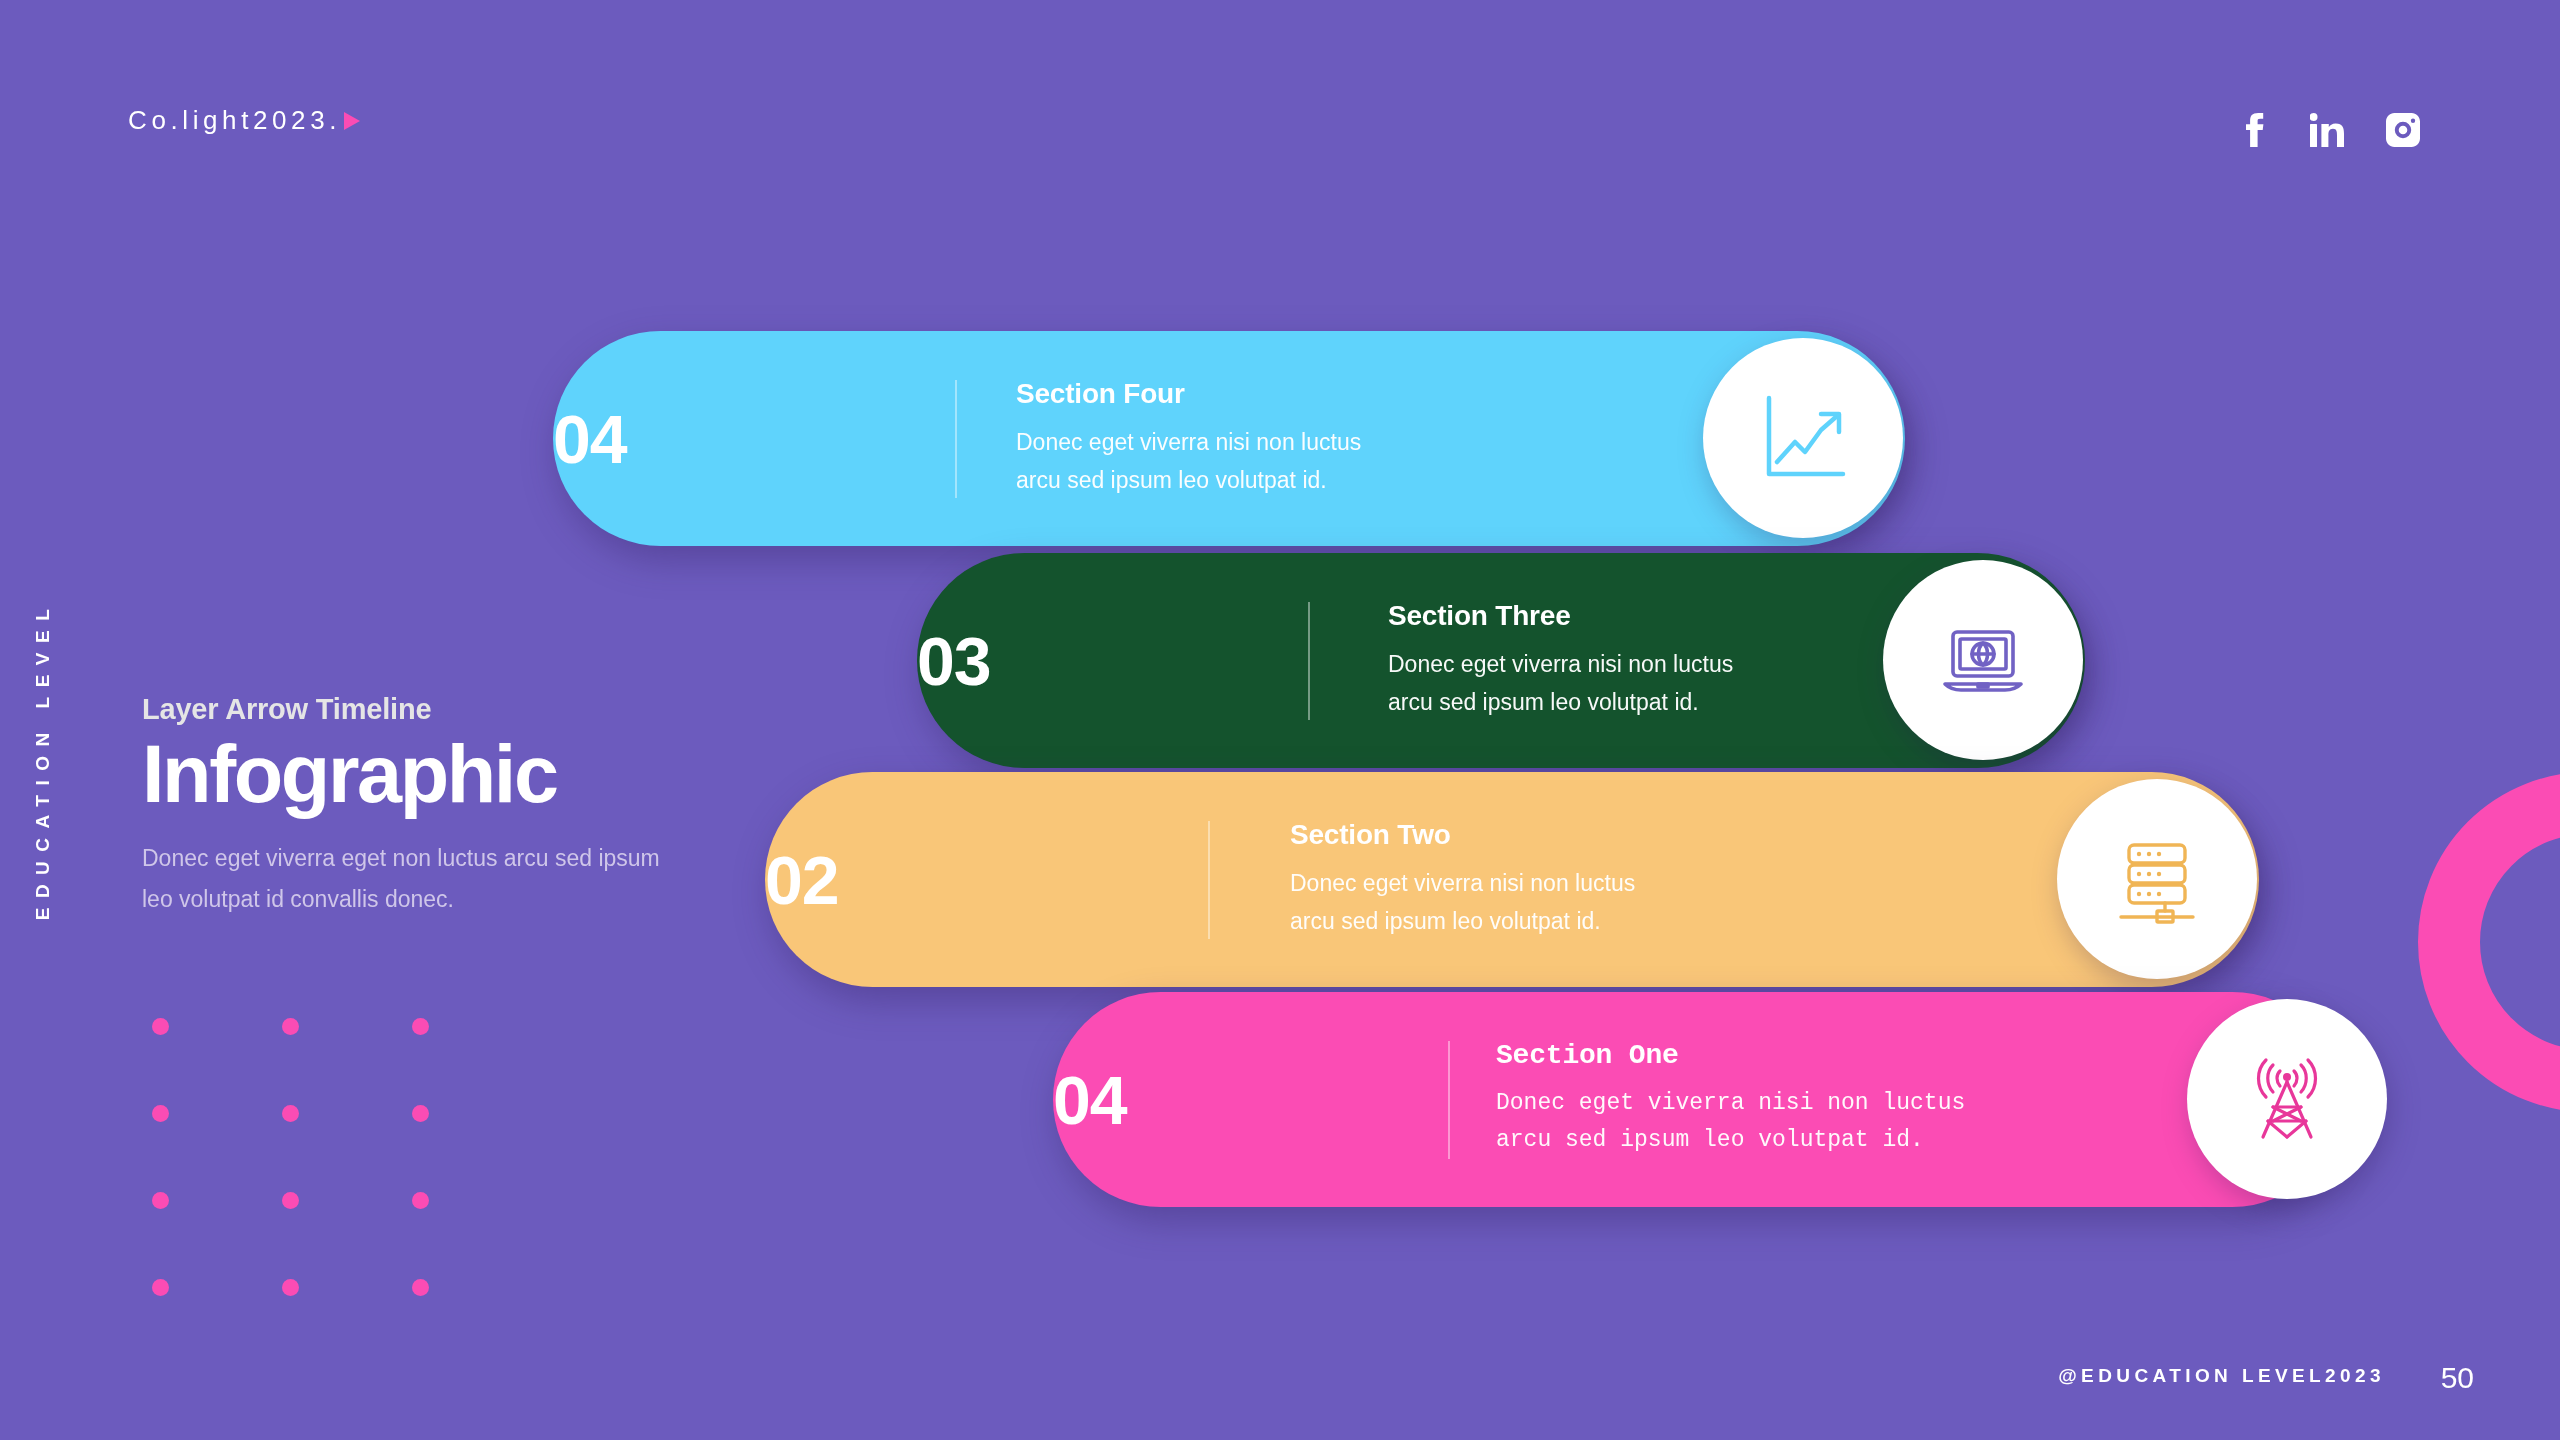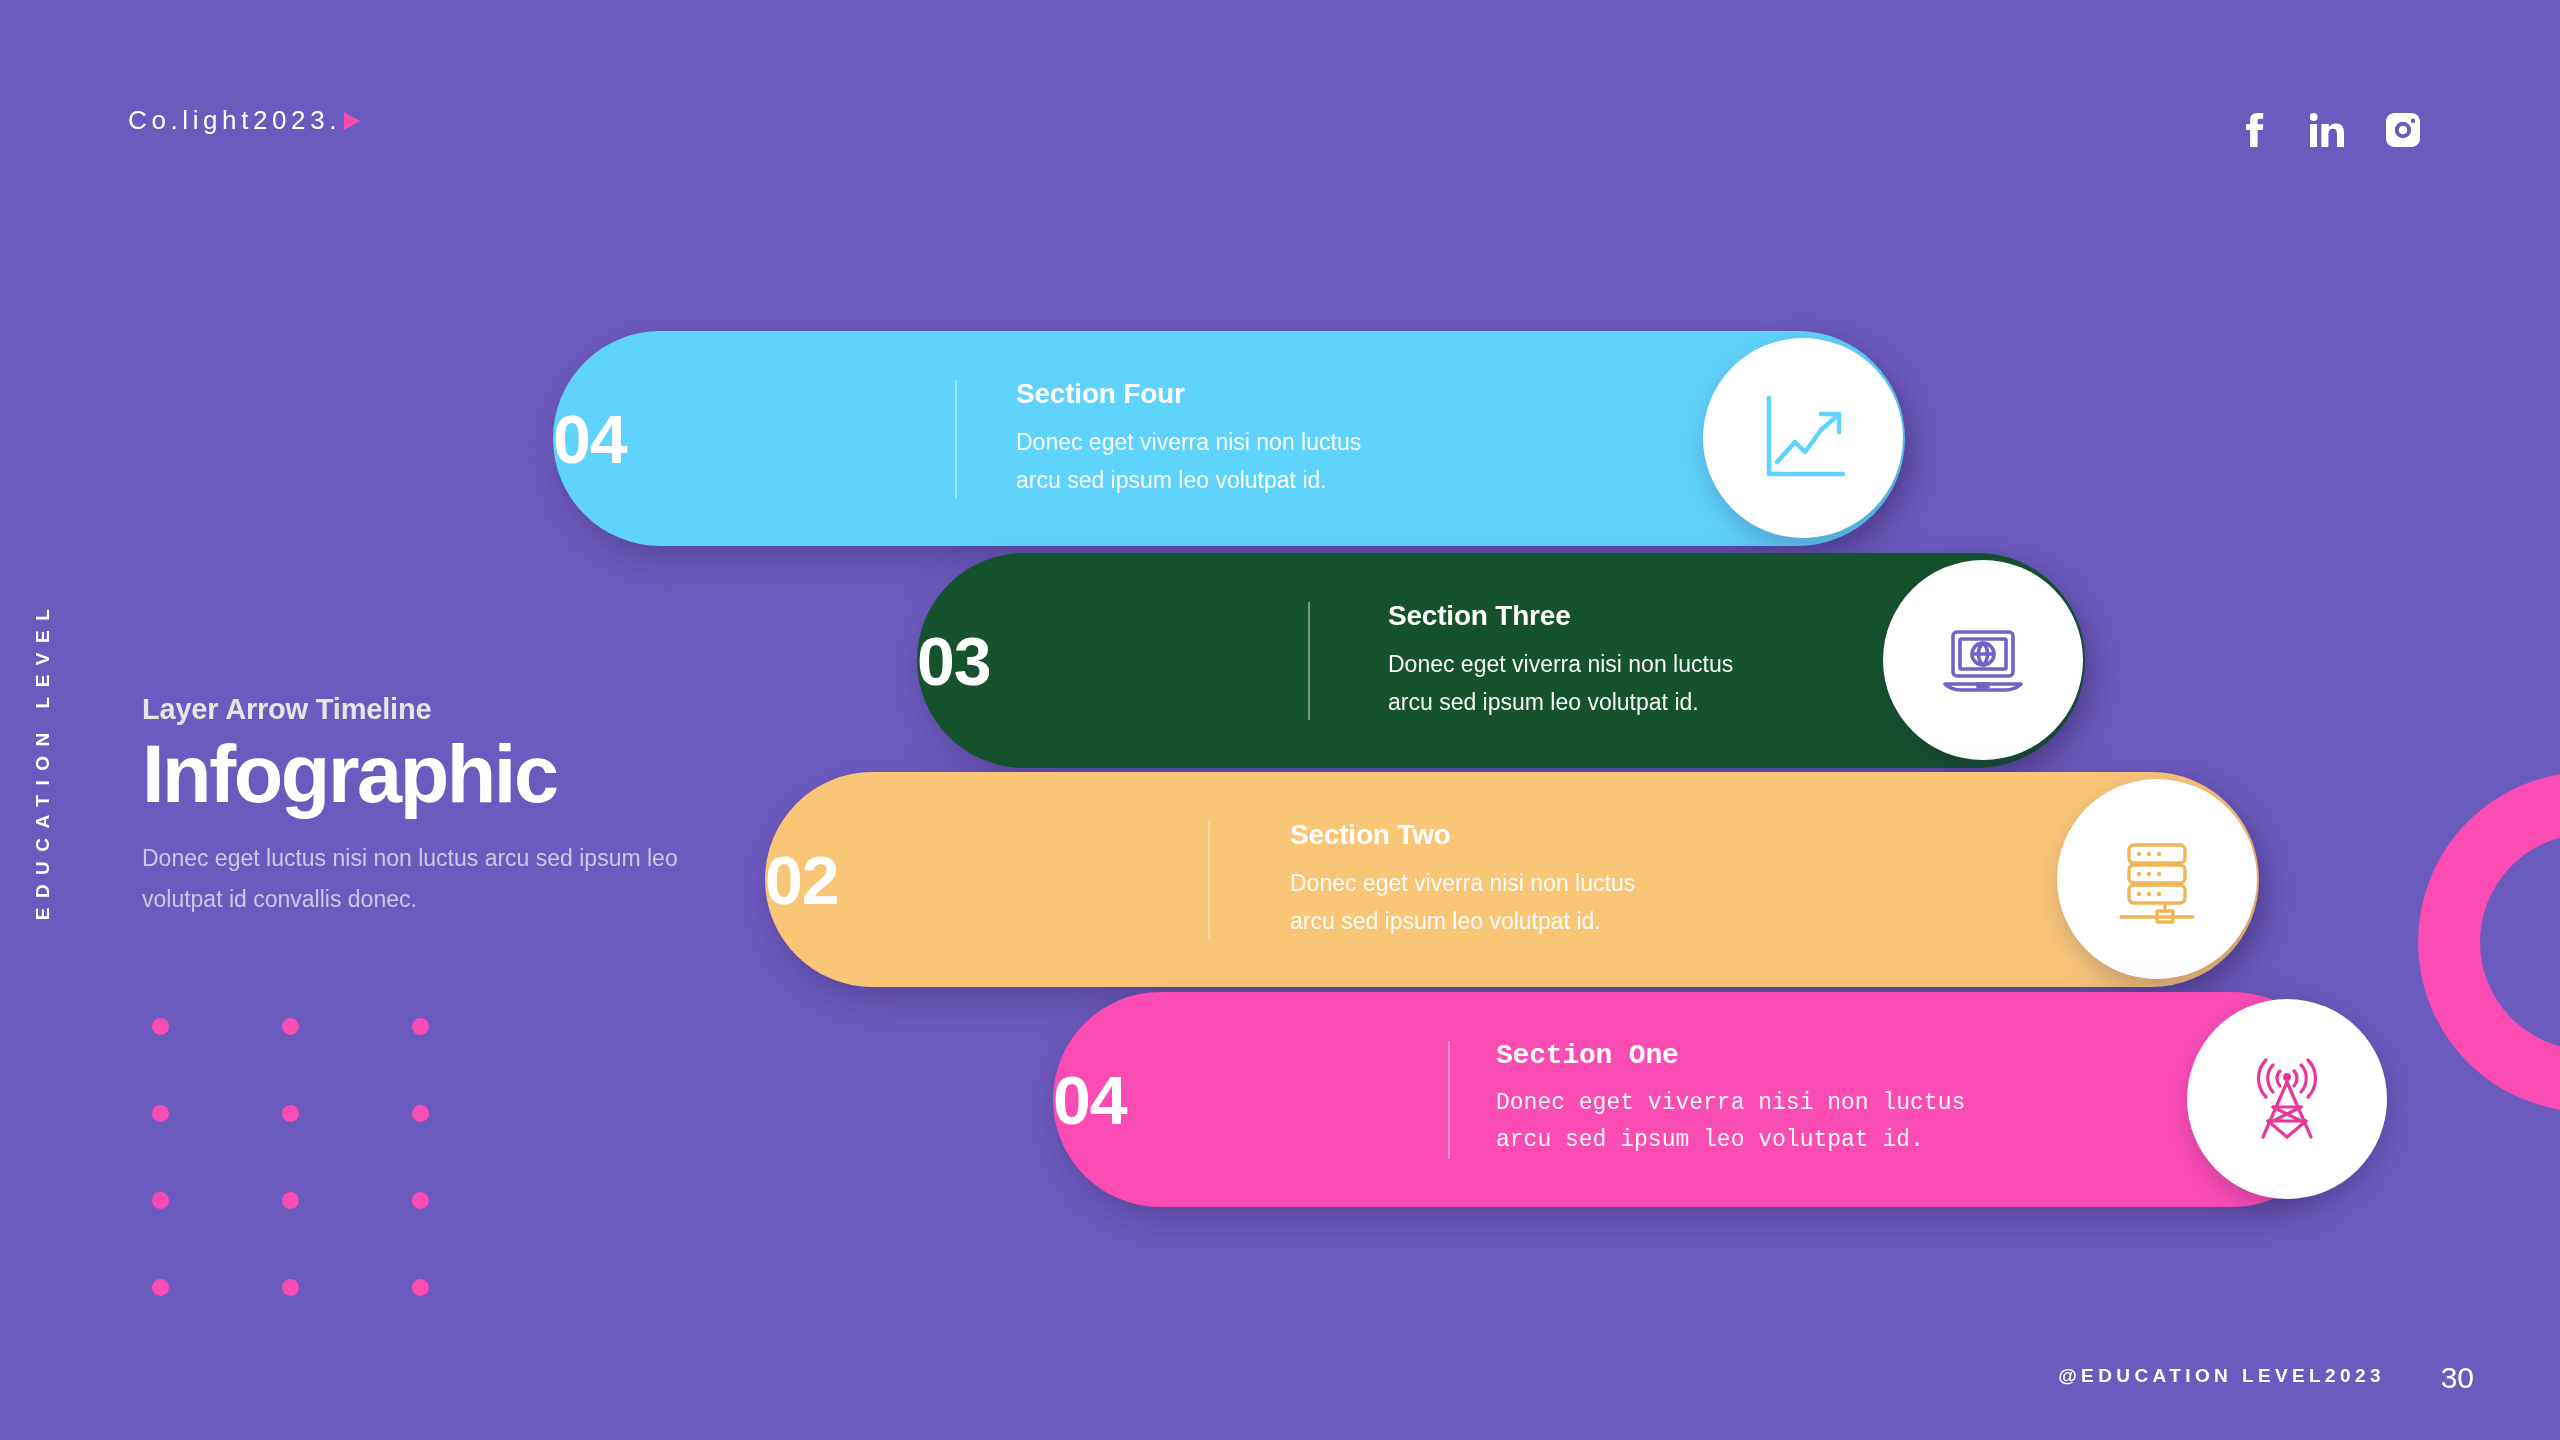--- a/index.html
+++ b/index.html
@@ -193,21 +193,21 @@
         <path d="M8.4 0h17.2C30.2 0 34 3.8 34 8.4v17.2c0 4.6-3.8 8.4-8.4 8.4H8.4C3.8 34 0 30.2 0 25.6V8.4C0 3.8 3.8 0 8.4 0zm8.6 8.8a8.2 8.2 0 100 16.4 8.2 8.2 0 000-16.4zm0 3.9a4.3 4.3 0 110 8.6 4.3 4.3 0 010-8.6zM27 5.6a2.2 2.2 0 100 4.4 2.2 2.2 0 000-4.4z"></path>
       </svg>
     </a>
   </div>
 
   <div class="side-label">EDUCATION LEVEL</div>
 
   <div class="left-block">
     <div class="eyebrow">Layer Arrow Timeline</div>
     <div class="headline">Infographic</div>
-    <div class="lead">Donec eget luctus nisi non luctus arcu sed ipsum leo volutpat id convallis donec.</div>
+    <div class="lead">Donec eget viverra eget non luctus arcu sed ipsum leo volutpat id convallis donec.</div>
   </div>
 
   <div class="dot-grid">
     <span class="dot"></span>
     <span class="dot"></span>
     <span class="dot"></span>
     <span class="dot"></span>
     <span class="dot"></span>
     <span class="dot"></span>
     <span class="dot"></span>
@@ -316,15 +316,15 @@
         <path d="M31 72 L69 72"></path>
         <path d="M36 58 L64 72"></path>
         <path d="M64 58 L36 72"></path>
         <path d="M31 72 L50 88"></path>
         <path d="M69 72 L50 88"></path>
       </svg>
     </span>
   </div>
 
   <div class="footer-handle">@EDUCATION LEVEL2023</div>
-  <div class="page-num">30</div>
+  <div class="page-num">50</div>
 
 </div>
 
 </body></html>

